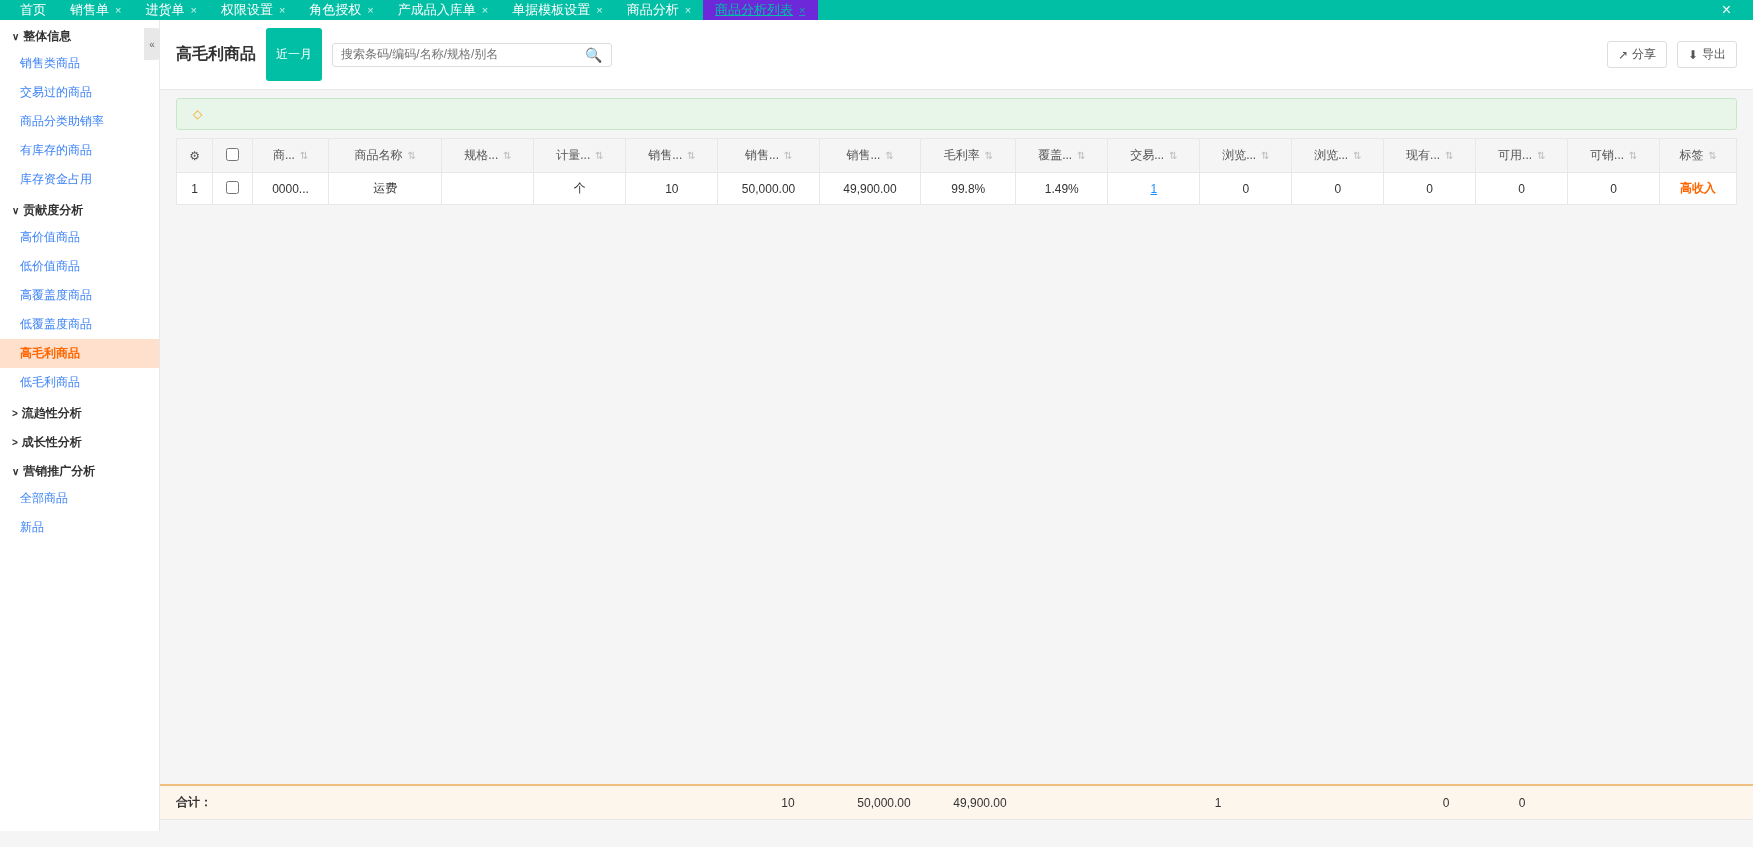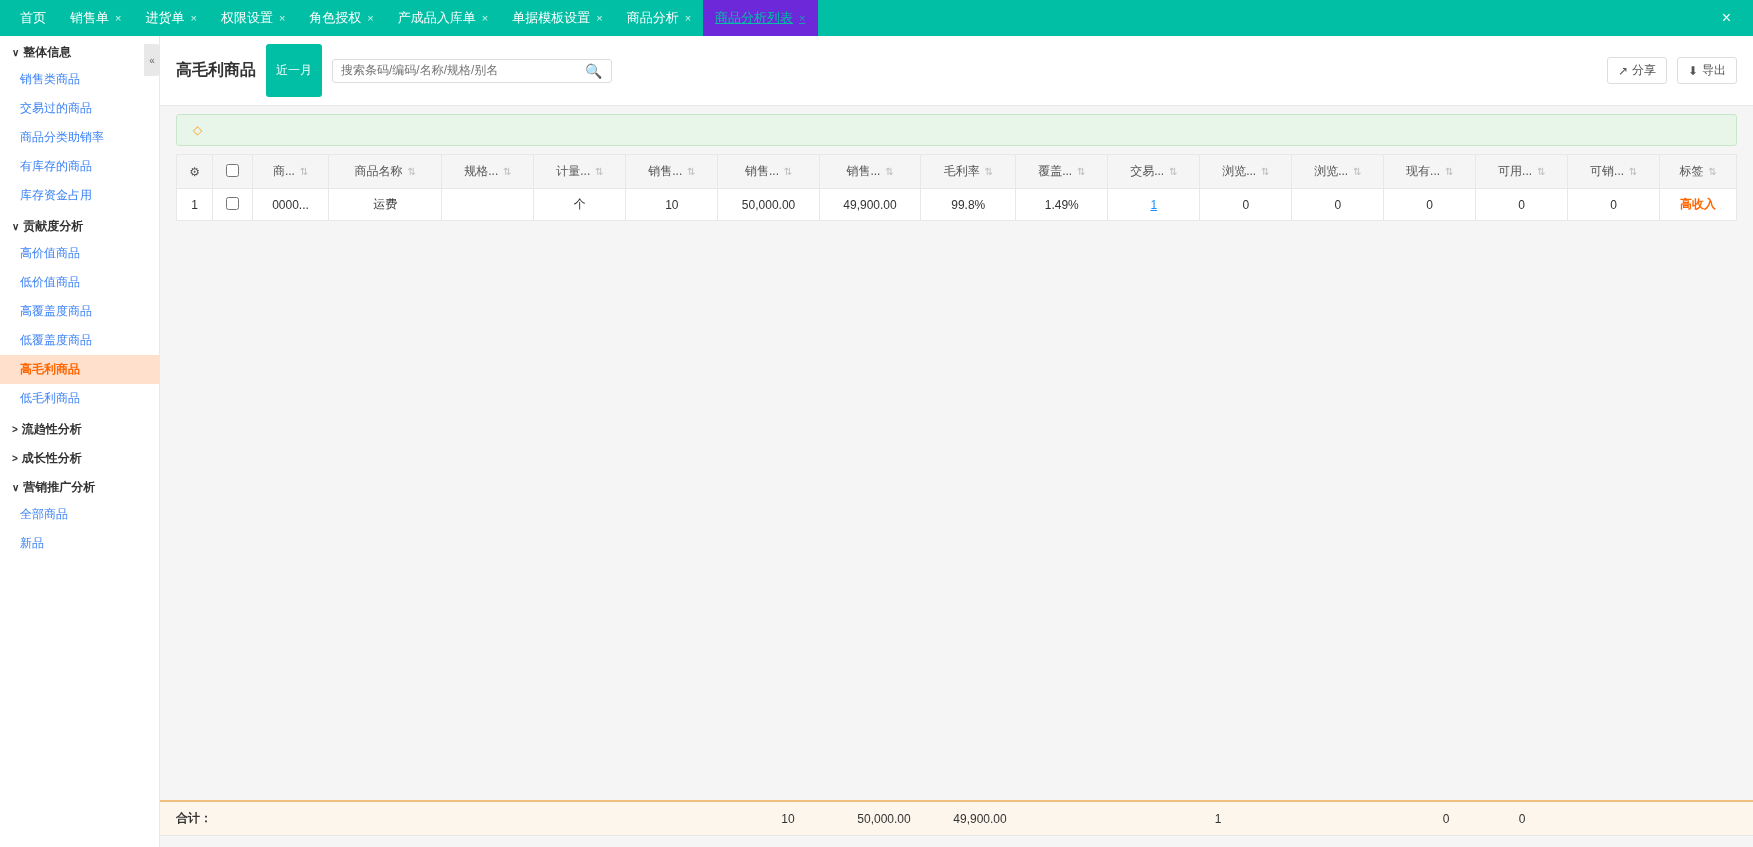--- a/index.html
+++ b/index.html
@@ -3,21 +3,21 @@
   <meta charset="utf-8">
   <style>
     * { box-sizing: border-box; margin: 0; padding: 0; font-family: 'Microsoft YaHei', Arial, sans-serif; font-size: 12px; }
     body { background: #f5f5f5; overflow: hidden; }
 
     
     .top-nav {
       background: #00bfa5;
       display: flex;
       align-items: center;
-      height: 36px;
+      height: 20px;
       padding: 0 8px;
       color: white;
       flex-shrink: 0;
     }
     .top-nav .nav-item {
       padding: 0 12px;
       height: 36px;
       display: flex;
       align-items: center;
       cursor: pointer;

